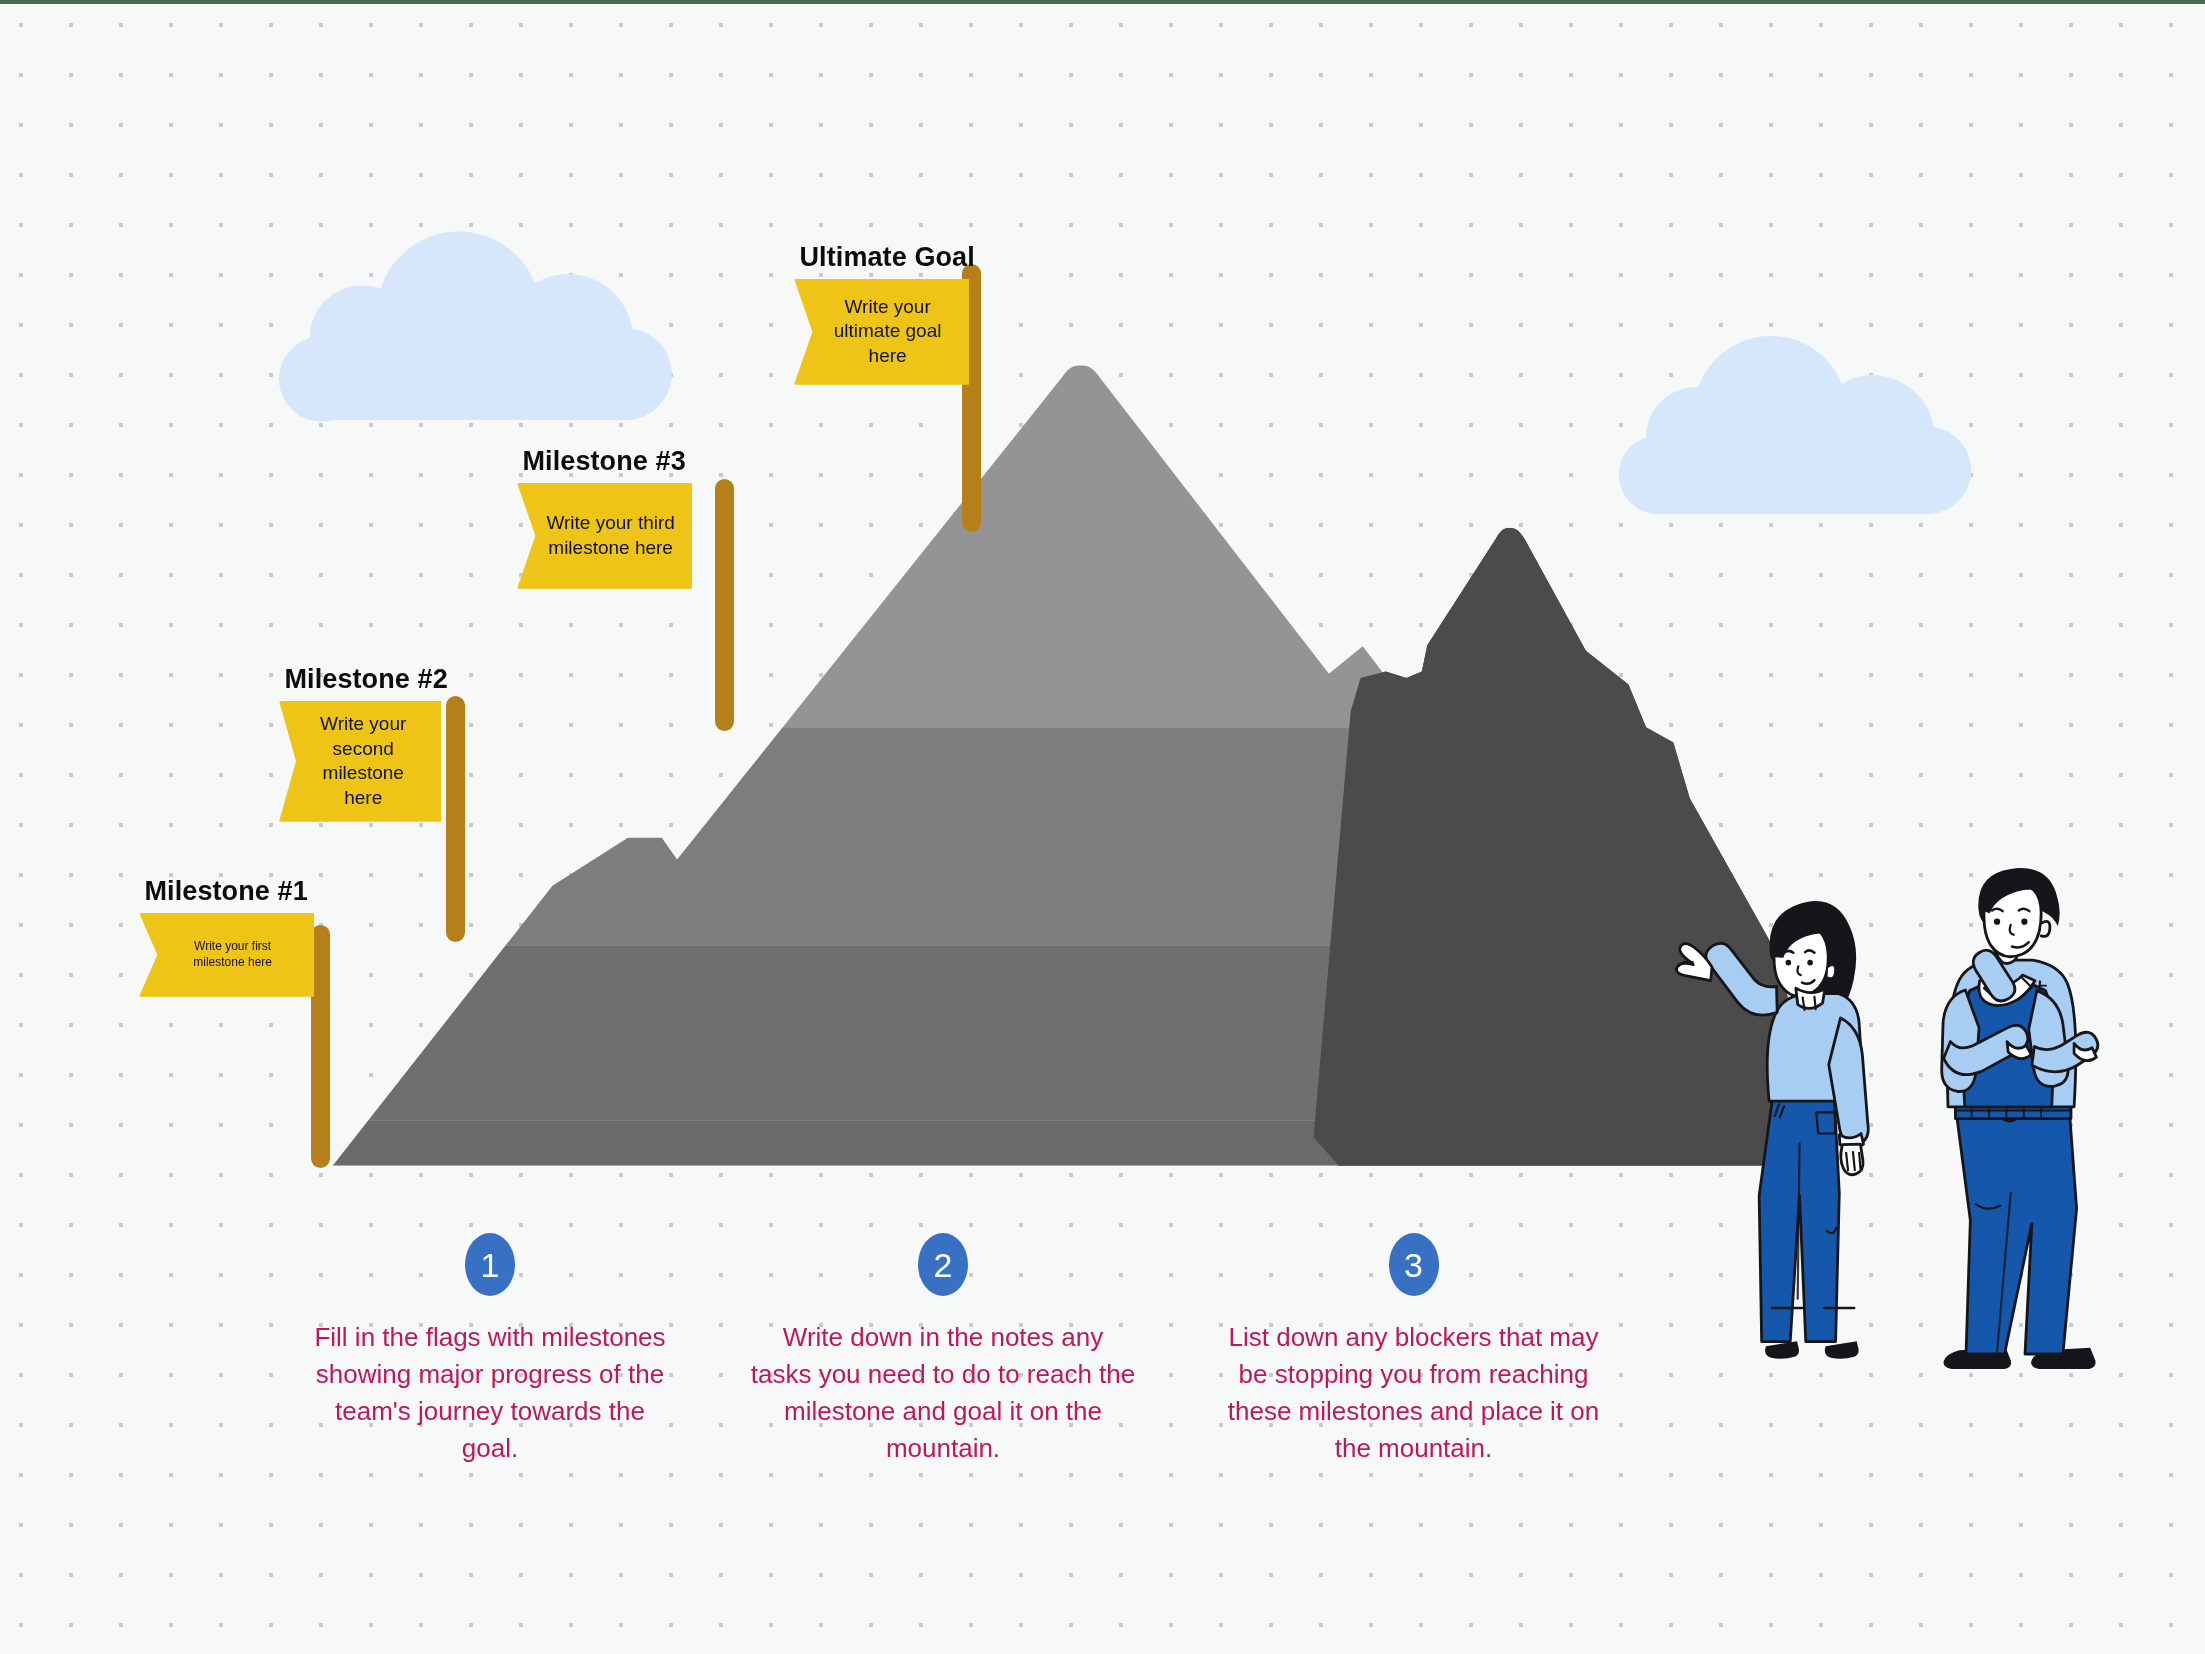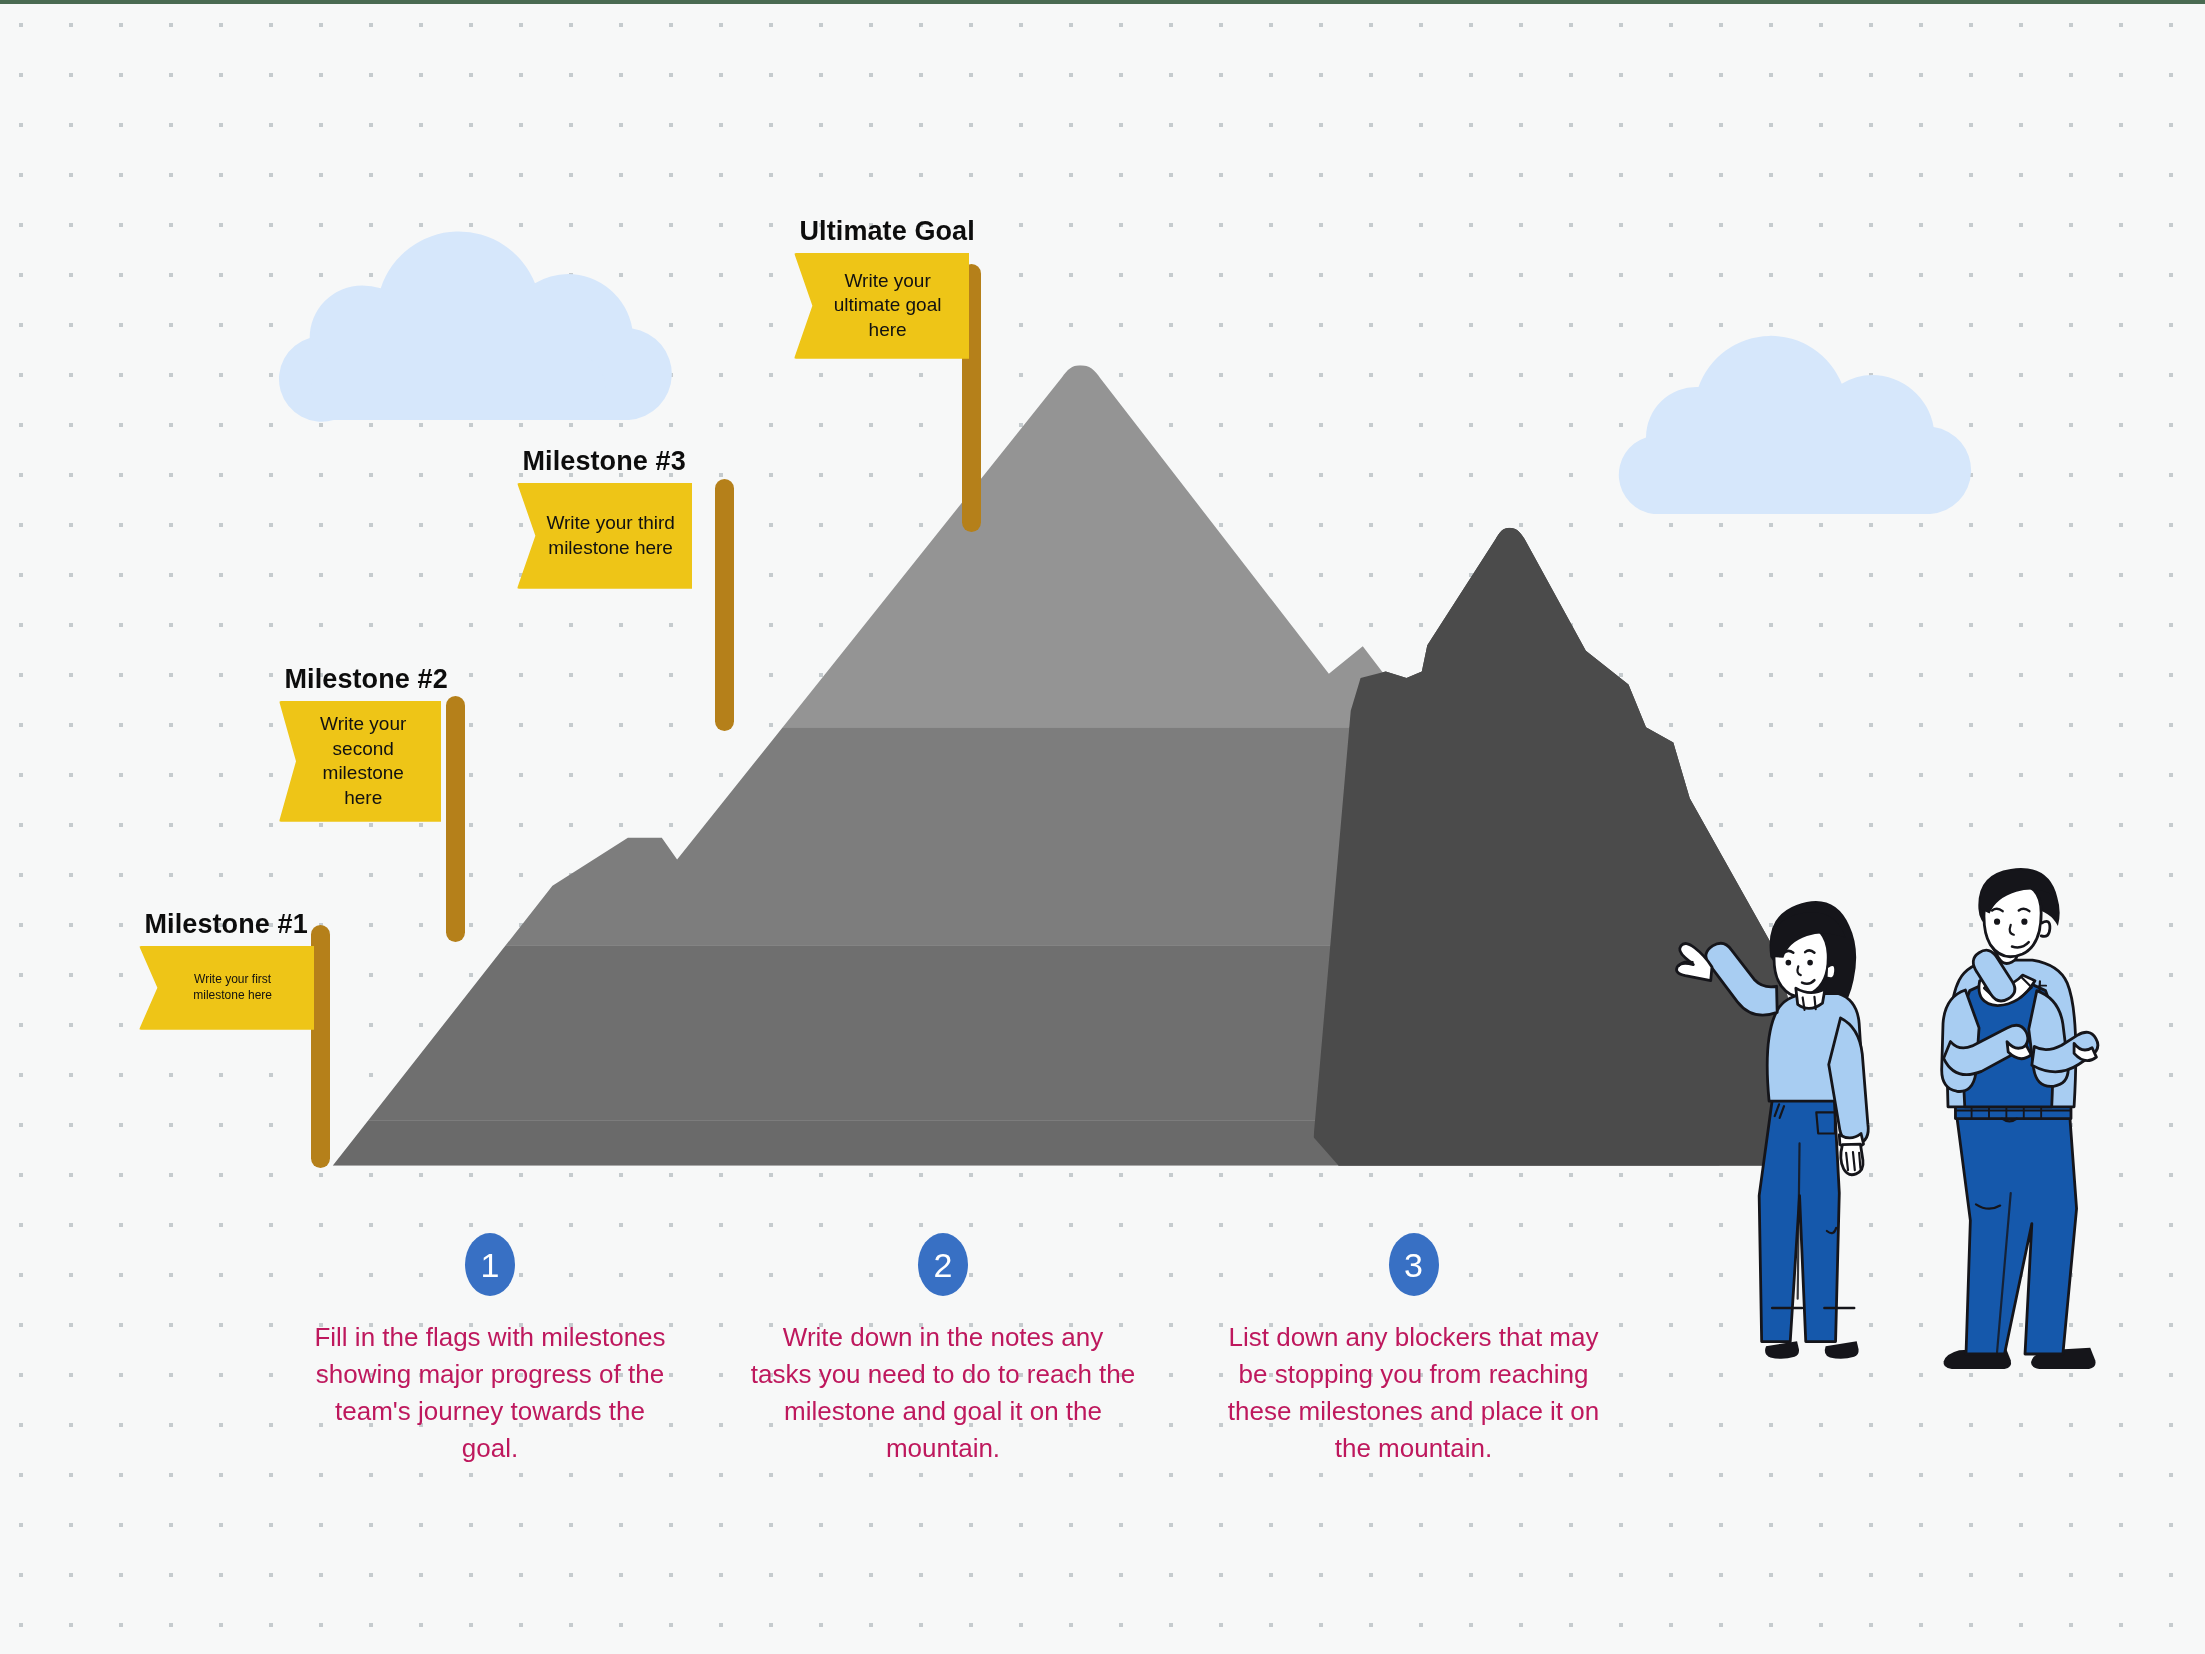--- a/index.html
+++ b/index.html
@@ -161,21 +161,21 @@
   <g clip-path="url(#clipDark)">
     <rect x="2300" y="900" width="1100" height="1300" fill="#4b4b4b"></rect>
   </g>
 </svg>
 
 <div class="pole" style="left:311px;top:925px;width:18.6px;height:243px;z-index:22"></div>
 <div class="pole" style="left:446px;top:696px;width:18.6px;height:246px;z-index:22"></div>
 <div class="pole" style="left:715px;top:479px;width:18.6px;height:252px;z-index:22"></div>
 <div class="pole" style="left:962px;top:264px;width:18.6px;height:268px;z-index:22"></div>
 
-<div class="flag" style="left:139px;top:878px;margin-top:33px;">
+<div class="flag" style="left:139px;top:878px;">
   <div class="ttl" style="font-size:27px;">Milestone #1</div>
   <div class="banner-wrap">
     <div class="banner" style="width:175px;height:84px;font-size:12px;">
       <span>Write your first milestone here</span>
     </div>
   </div>
 </div>
 
 <div class="flag" style="left:279px;top:666px;">
   <div class="ttl" style="font-size:27px;">Milestone #2</div>
@@ -188,21 +188,21 @@
 
 <div class="flag" style="left:517px;top:448px;">
   <div class="ttl" style="font-size:27px;">Milestone #3</div>
   <div class="banner-wrap">
     <div class="banner" style="width:175px;height:106px;font-size:19px;">
       <span>Write your third milestone here</span>
     </div>
   </div>
 </div>
 
-<div class="flag" style="left:794px;top:218px;">
+<div class="flag" style="left:794px;top:244px;">
   <div class="ttl" style="font-size:27px;">Ultimate Goal</div>
   <div class="banner-wrap">
     <div class="banner" style="width:175px;height:106px;font-size:19px;">
       <span>Write your ultimate goal here</span>
     </div>
   </div>
 </div>
 
 <svg class="layer" viewBox="0 0 4032 3025" width="2205" height="1654" style="z-index:35">
   <g transform="translate(3000,1580) scale(0.568)" fill="none" stroke="#15151a" stroke-width="9" stroke-linecap="round" stroke-linejoin="round">

